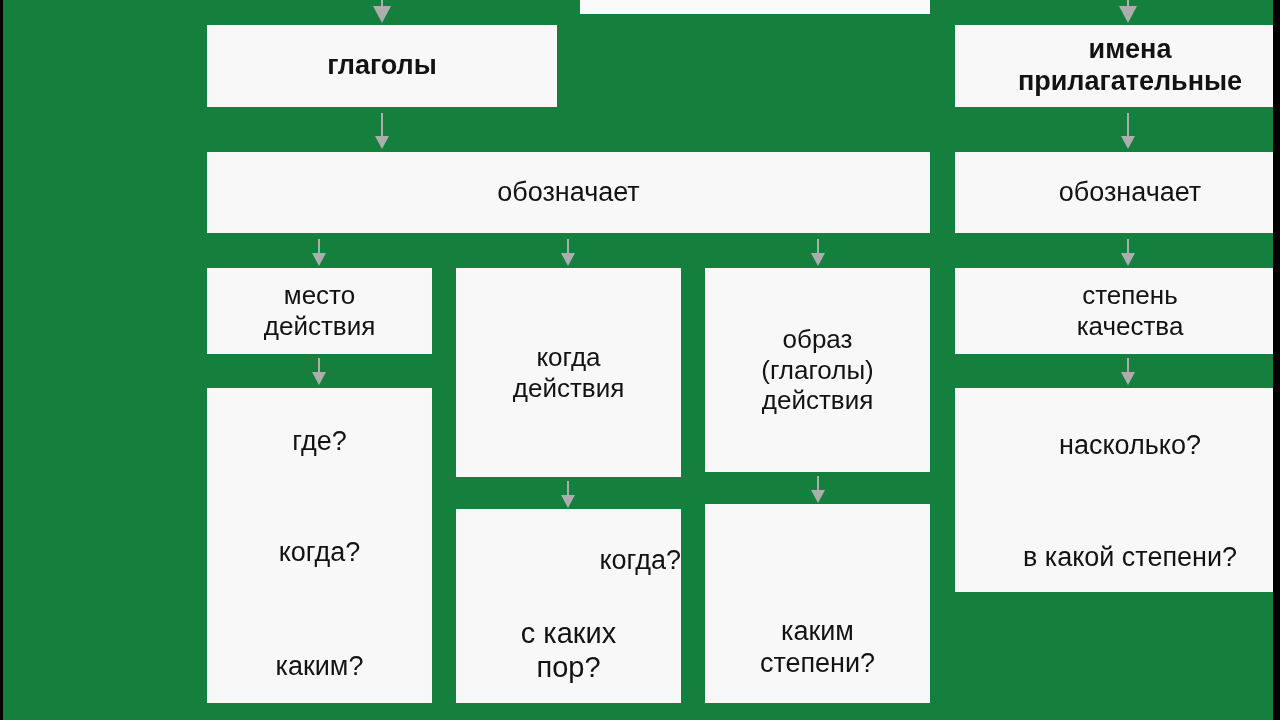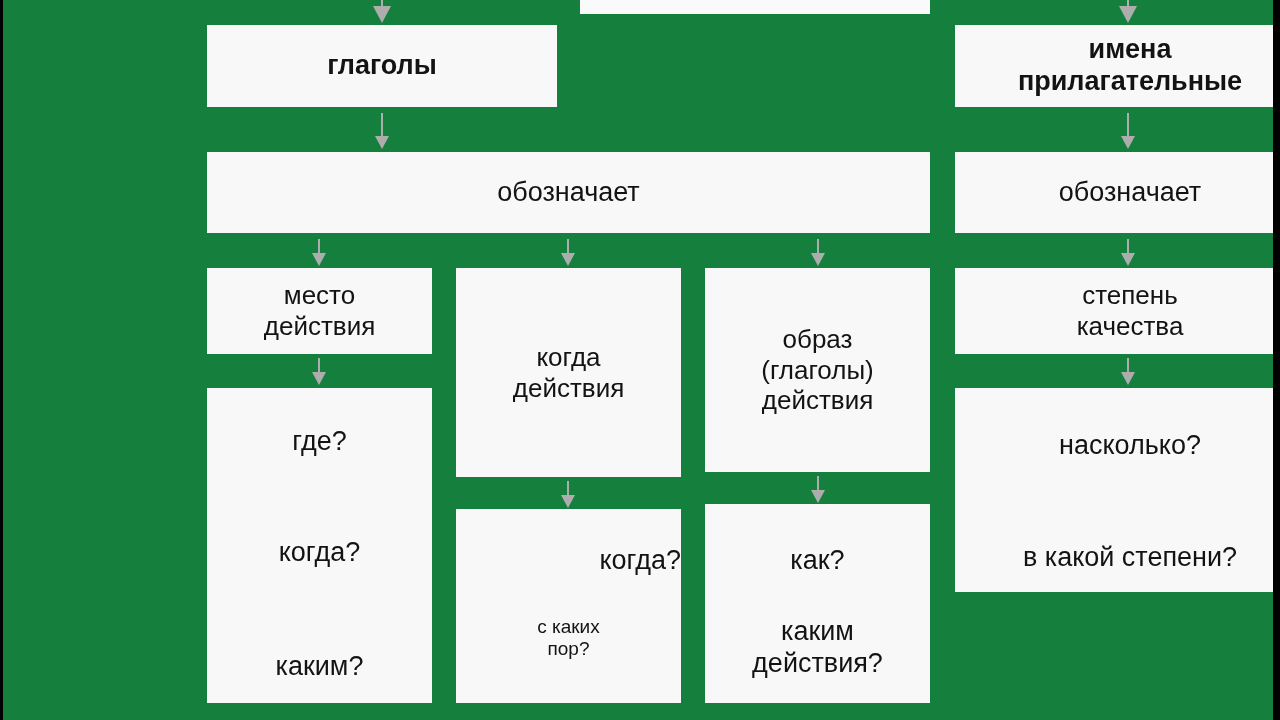--- a/index.html
+++ b/index.html
@@ -149,37 +149,36 @@
   <div class="node" style="left:456px; top:268px; width:225px; height:209px; font-size:26px;">когда
 действия</div>
 
   <div class="arrow" style="left:560px; top:481px; height:28px;">
     <div class="stem" style="height:16px;"></div>
     <div class="head" style="top:14px;"></div>
   </div>
 
   <div class="node align-top" style="left:456px; top:509px; width:225px; height:194px;">
     <div class="qline" style="top:23px; font-size:27px;text-align:right;">когда?</div>
-    <div class="qline" style="top:94px; font-size:19px;">с каких
+    <div class="qline" style="top:94px; font-size:29px;">с каких
 пор?</div>
   </div>
 
   <div class="node" style="left:705px; top:268px; width:225px; height:204px; font-size:26px;">образ
 (глаголы)
 действия</div>
 
   <div class="arrow" style="left:810px; top:476px; height:28px;">
     <div class="stem" style="height:16px;"></div>
     <div class="head" style="top:14px;"></div>
   </div>
 
   <div class="node align-top" style="left:705px; top:504px; width:225px; height:199px;">
-    <div class="qline" style="top:28px; font-size:27px;">как?</div>
     <div class="qline" style="top:99px; font-size:27px;">каким
-действия?</div>
+степени?</div>
   </div>
 
   <div class="arrow big" style="left:1120px; top:-4px; height:28px;">
     <div class="stem" style="height:13px;"></div>
     <div class="head" style="top:10px;"></div>
   </div>
 
   <div class="node bold" style="left:955px; top:25px; width:350px; height:82px; font-size:27px;">имена
 прилагательные</div>
 

